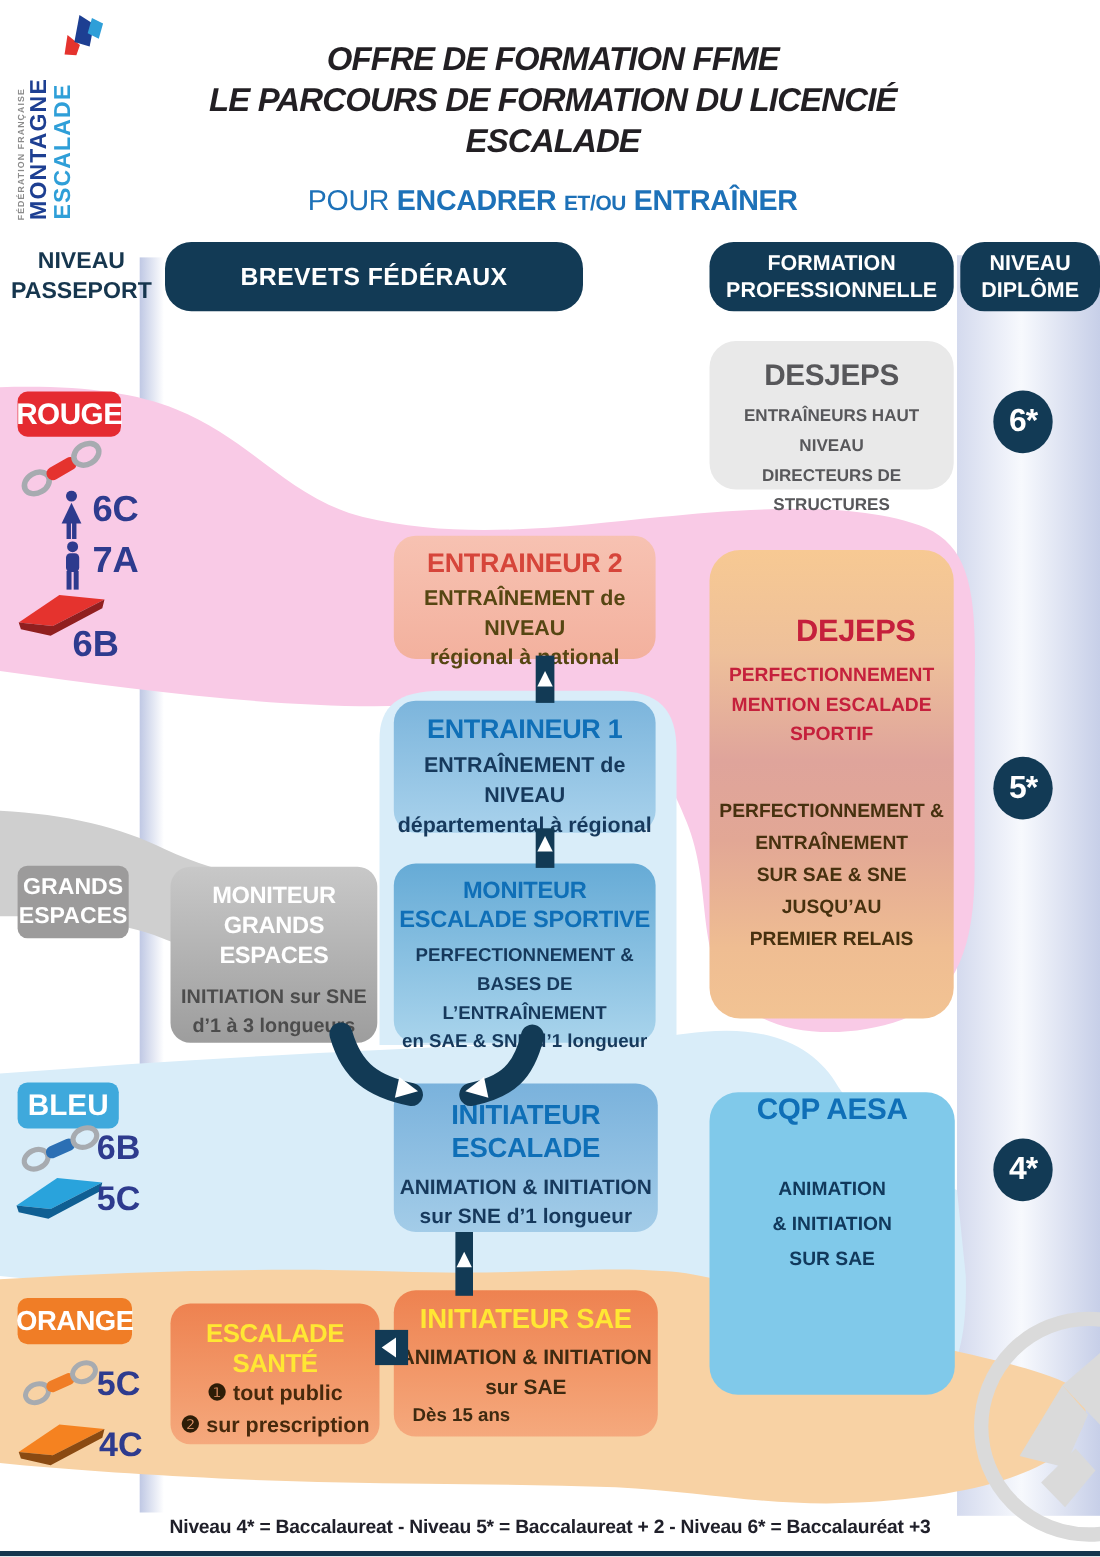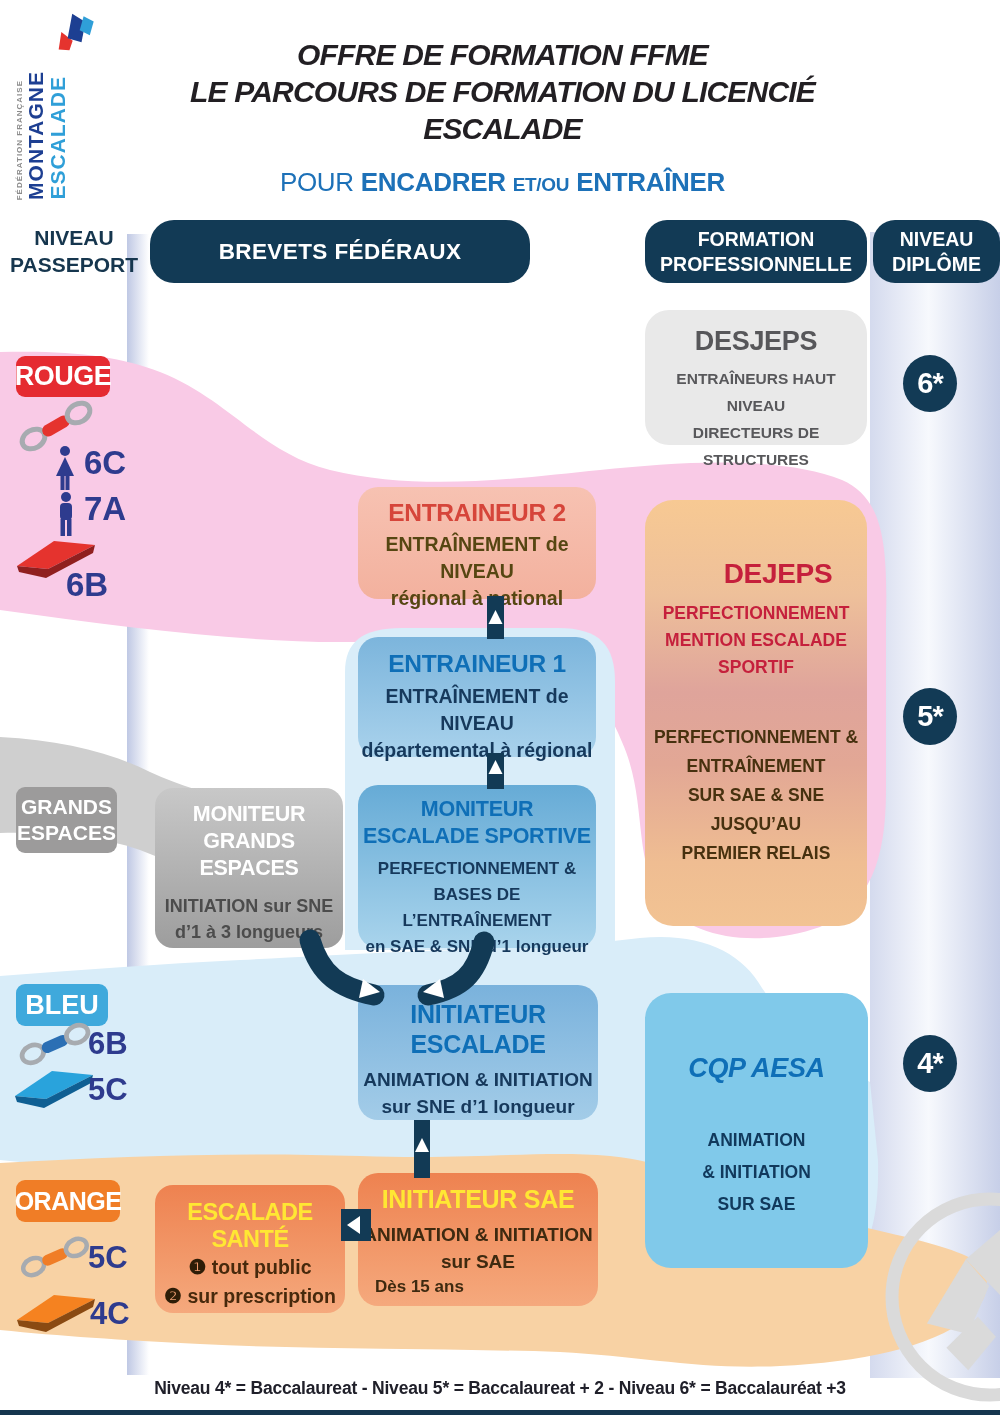--- a/index.html
+++ b/index.html
@@ -63,21 +63,21 @@
   
   #box-desjeps{left:645px;top:310px;width:222px;height:135px;background:#e9e9e9;border-radius:24px;}
   #box-desjeps .t{color:#57575a;font-size:27px;margin-top:16px;}
   #box-desjeps .b{color:#58585b;font-size:15.5px;line-height:27px;margin-top:8px;font-weight:800;}
   #box-dejeps{left:645px;top:500px;width:222px;height:426px;border-radius:28px;
      background:linear-gradient(180deg,#f7c993 0%,#eec09a 22%,#dfa49b 45%,#e2a795 62%,#efbd92 85%,#f2c393 100%);}
   #box-dejeps .t{color:#c5203c;font-size:28px;margin-top:58px;margin-left:44px;}
   #box-dejeps .sub{color:#c5203c;font-size:17.5px;line-height:27px;margin-top:10px;font-weight:800;}
   #box-dejeps .b{color:#47310f;font-size:17.5px;line-height:29px;margin-top:42px;font-weight:800;}
   #box-cqp{left:645px;top:993px;width:223px;height:275px;background:#80c9ea;border-radius:26px;}
-  #box-cqp .t{color:#0f6fb7;font-size:27px;margin-top:60px;font-style:italic;}
+  #box-cqp .t{color:#0f6fb7;font-size:27px;}
   #box-cqp .b{color:#11395c;font-size:17.5px;line-height:32px;margin-top:40px;font-weight:800;}
   .lvl{position:absolute;width:54px;height:57px;background:#123a55;border-radius:50%;color:#fff;
        font-weight:800;font-size:29px;display:flex;align-items:center;justify-content:center;z-index:4;letter-spacing:-1px;}
   #lvl6{left:903px;top:355px;} #lvl5{left:903px;top:688px;} #lvl4{left:903px;top:1035px;}
   
   #footer{left:0;top:1378px;width:1000px;text-align:center;font-size:17.5px;font-weight:800;color:#20202a;z-index:4;letter-spacing:-0.2px;}
   #bottombar{left:0;top:1410px;width:1000px;height:5px;background:#15364e;z-index:4;}
   #bg, #overlay{position:absolute;left:0;top:0;z-index:0;}
   #overlay{z-index:6;pointer-events:none;}
   .z4{z-index:4;}

